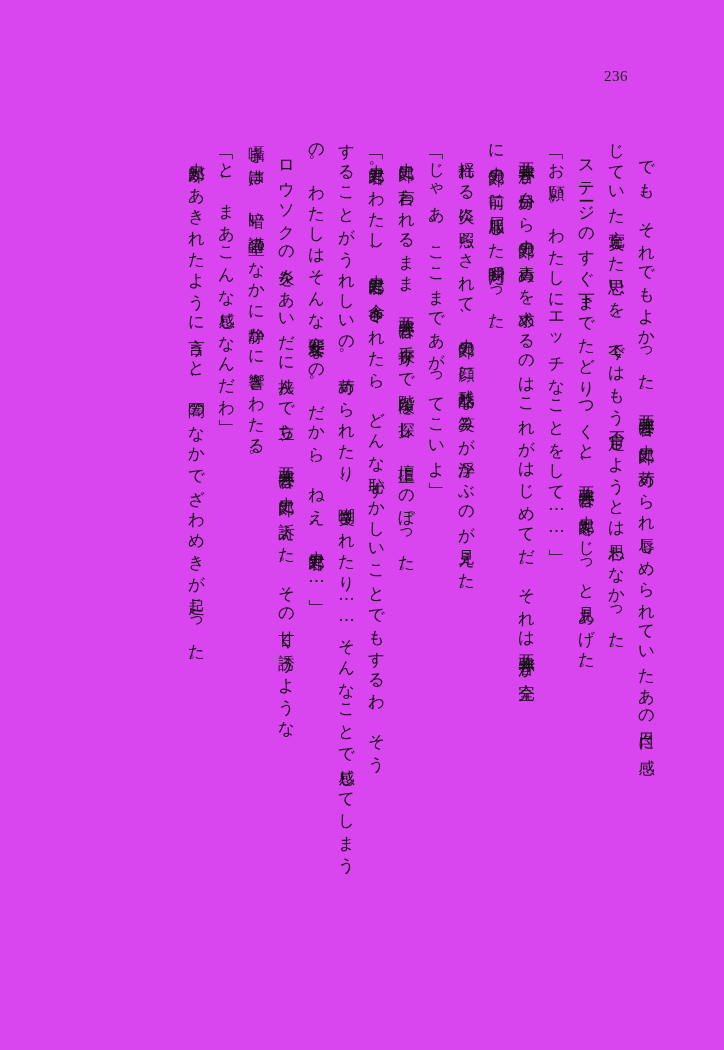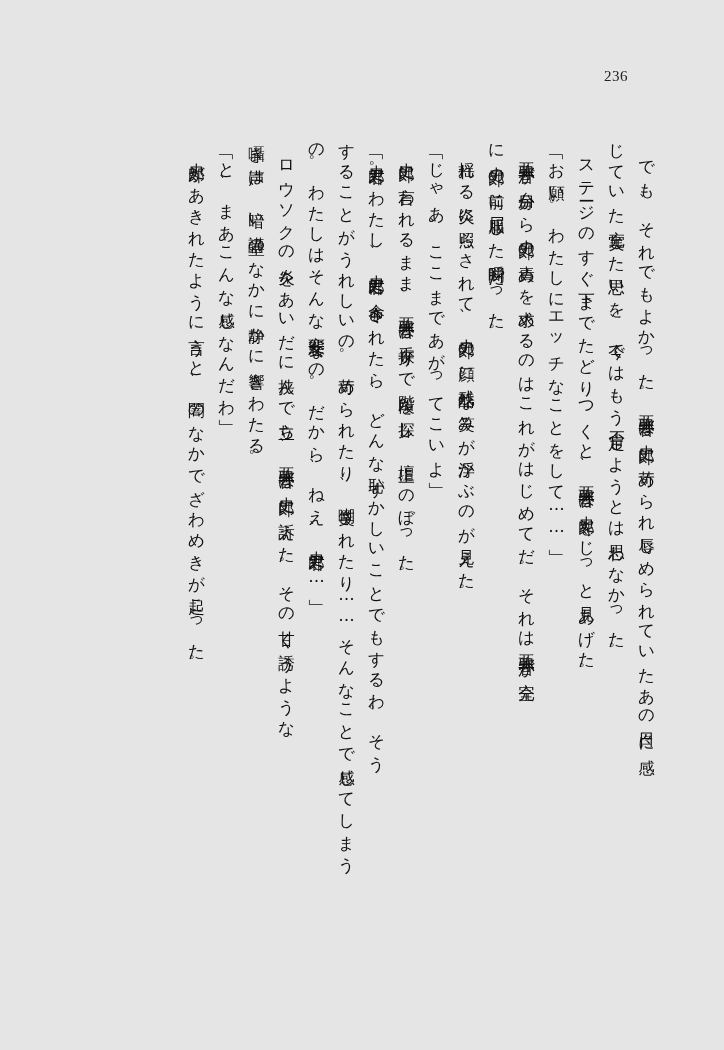--- a/index.html
+++ b/index.html
@@ -4,21 +4,21 @@
 <style>
   html, body {
     margin: 0;
     padding: 0;
     background: #ffffff;
   }
   .page {
     position: relative;
     width: 724px;
     height: 1050px;
-    background: #e5e5e5;
+    background: #d946ef;
     overflow: hidden;
     font-family: "Liberation Serif", "DejaVu Serif", serif;
     color: #1a1a1a;
   }
   .page-number {
     position: absolute;
     top: 68px;
     right: 96px;
     font-size: 15px;
     letter-spacing: 0.5px;

